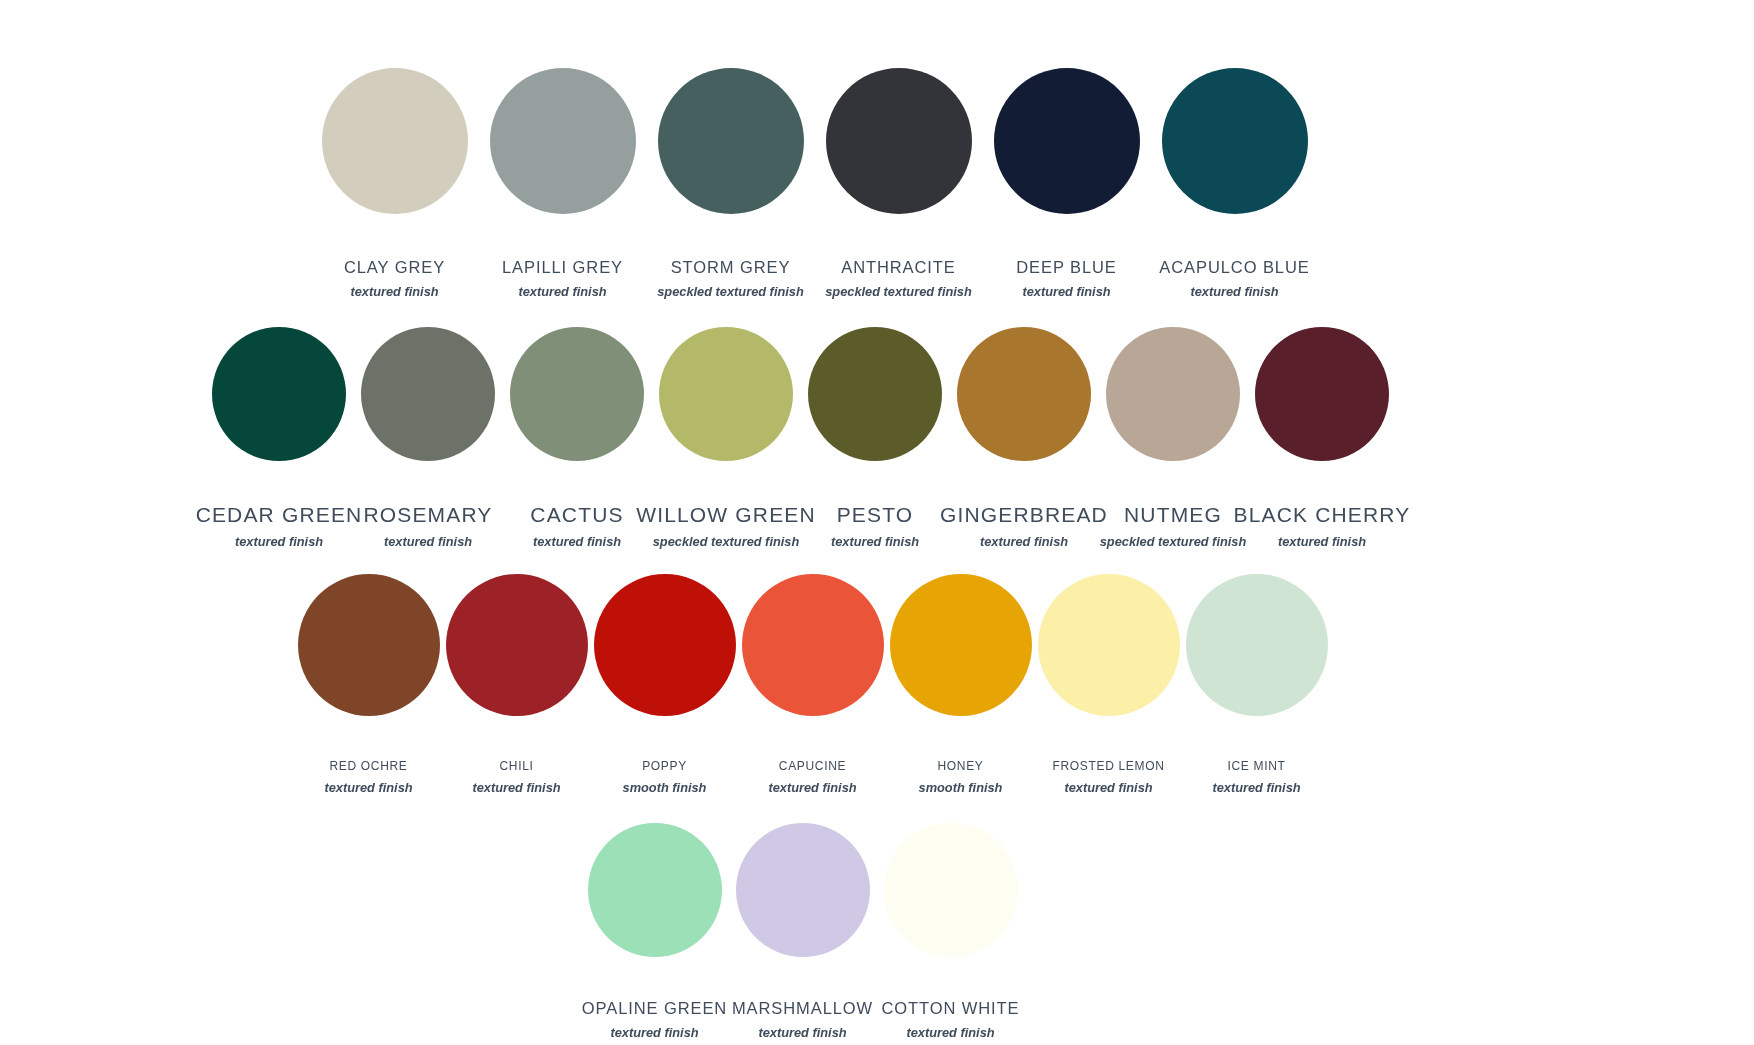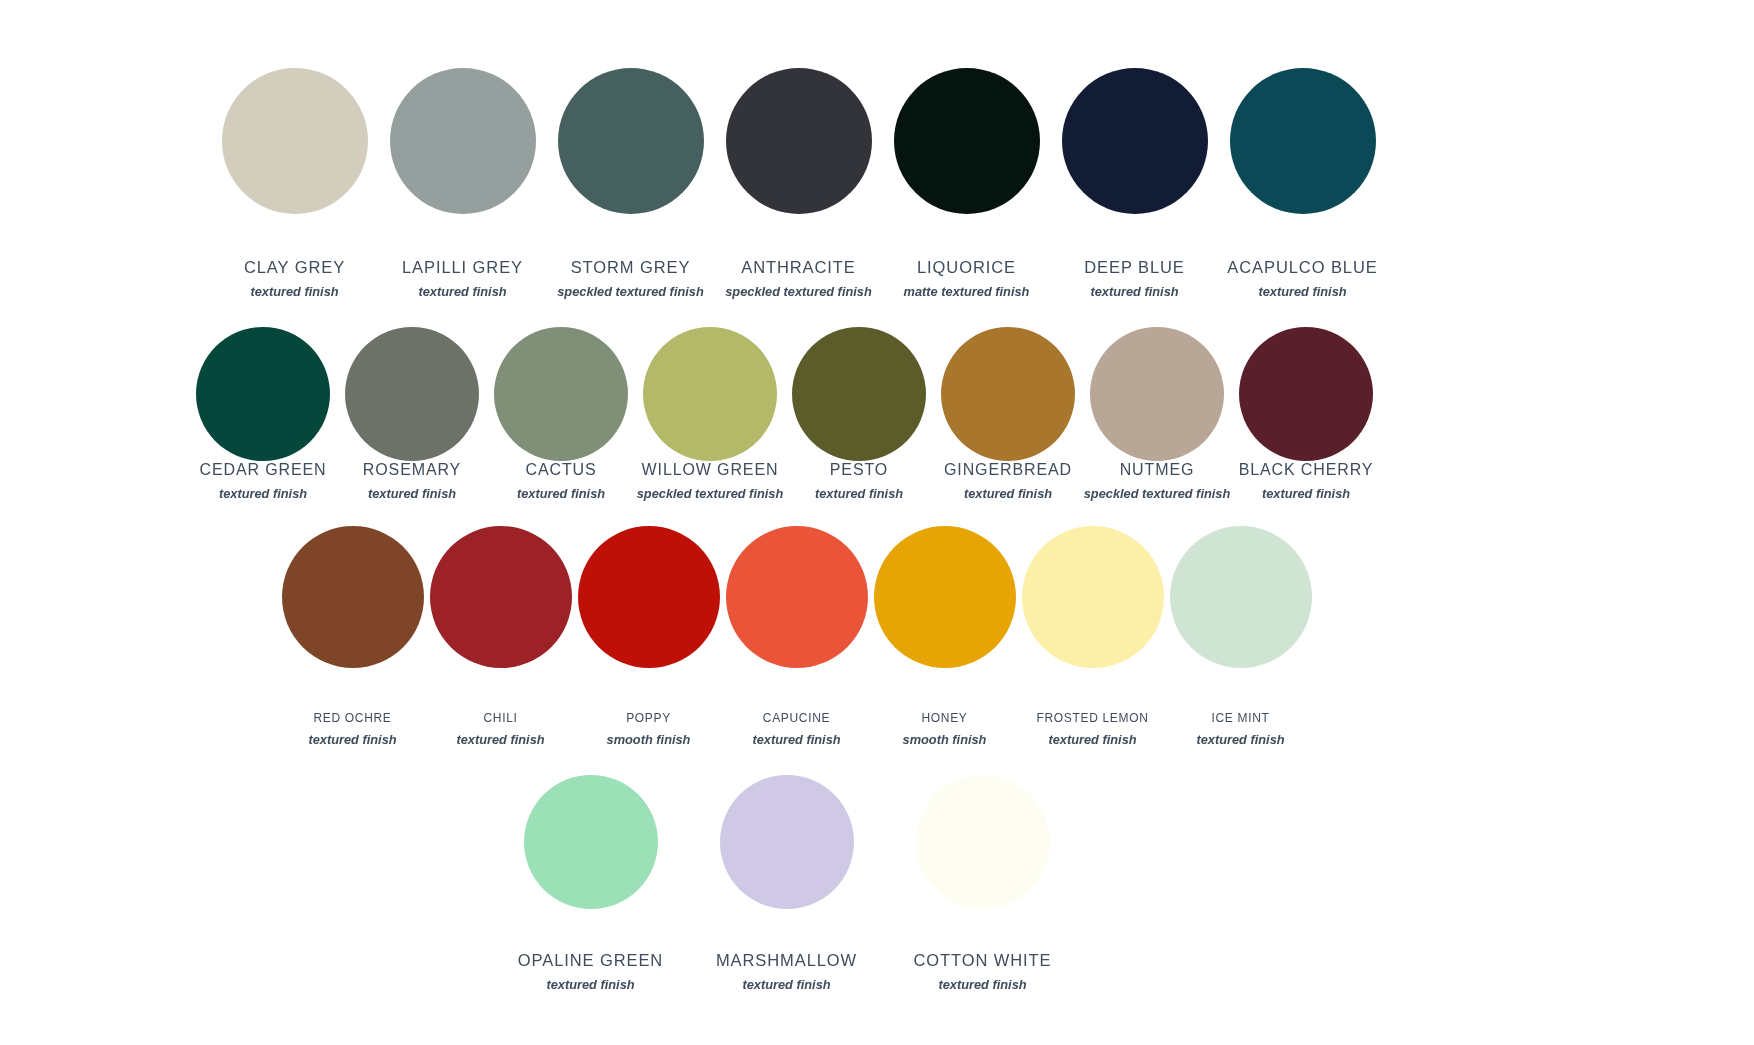--- a/index.html
+++ b/index.html
@@ -9,21 +9,21 @@
   }
   body {
     width: 1754px;
     height: 1045px;
     font-family: "Liberation Sans", sans-serif;
     overflow: hidden;
     position: relative;
   }
   #palette {
     position: absolute;
-    left: 0; top: 0;
+    left: 16px; top: 0;
     width: 1581px;
     height: 1045px;
     display: flex;
     flex-direction: column;
     align-items: center;
   }
   .swatch-row {
     display: flex;
     justify-content: center;
     align-items: flex-start;
@@ -60,32 +60,32 @@
   #row-1 { margin-top: 68px; }
   #row-1 .swatch { width: 168px; }
   #row-1 .swatch-disc { width: 146px; height: 146px; }
   #row-1 .swatch-name { font-size: 16.5px; margin-top: 44px; }
   #row-1 .swatch-finish { font-size: 12.8px; margin-top: 7px; }
 
   
   #row-2 { margin-top: 28px; }
   #row-2 .swatch { width: 149px; }
   #row-2 .swatch-disc { width: 134px; height: 134px; }
-  #row-2 .swatch-name { font-size: 16px; }
+  #row-2 .swatch-name { font-size: 21px; margin-top: 42px; }
   #row-2 .swatch-finish { font-size: 12.8px; margin-top: 7px; }
 
   
   #row-3 { margin-top: 25px; }
   #row-3 .swatch { width: 148px; }
   #row-3 .swatch-disc { width: 142px; height: 142px; }
   #row-3 .swatch-name { font-size: 12px; margin-top: 43px; }
   #row-3 .swatch-finish { font-size: 12.8px; margin-top: 7px; }
 
   
-  #row-4 { margin-top: 28px; gap: 48px; }
+  #row-4 { margin-top: 28px; }
   #row-4 .swatch { width: 148px; }
   #row-4 .swatch-disc { width: 134px; height: 134px; }
   #row-4 .swatch-name { font-size: 16.5px; margin-top: 42px; }
   #row-4 .swatch-finish { font-size: 12.8px; margin-top: 7px; }
 
   
   #row-1 { transform: translateX(8px); }
   #row-2 { transform: translateX(-6px); }
   #row-3 { transform: translateX(6px); }
   #row-4 { transform: translateX(-4px); }
@@ -109,25 +109,20 @@
         <div class="swatch-disc" style="background: rgb(70, 96, 95);"></div>
         <div class="swatch-name">STORM GREY</div>
         <div class="swatch-finish">speckled textured finish</div>
       </div>
       <div class="swatch">
         <div class="swatch-disc" style="background: rgb(51, 51, 58);"></div>
         <div class="swatch-name">ANTHRACITE</div>
         <div class="swatch-finish">speckled textured finish</div>
       </div>
       <div class="swatch">
-        <div class="swatch-disc" style="background: rgb(6, 20, 15);"></div>
-        <div class="swatch-name">LIQUORICE</div>
-        <div class="swatch-finish">matte textured finish</div>
-      </div>
-      <div class="swatch">
         <div class="swatch-disc" style="background: rgb(18, 28, 53);"></div>
         <div class="swatch-name">DEEP BLUE</div>
         <div class="swatch-finish">textured finish</div>
       </div>
       <div class="swatch">
         <div class="swatch-disc" style="background: rgb(11, 73, 87);"></div>
         <div class="swatch-name">ACAPULCO BLUE</div>
         <div class="swatch-finish">textured finish</div>
       </div>
     </div>

